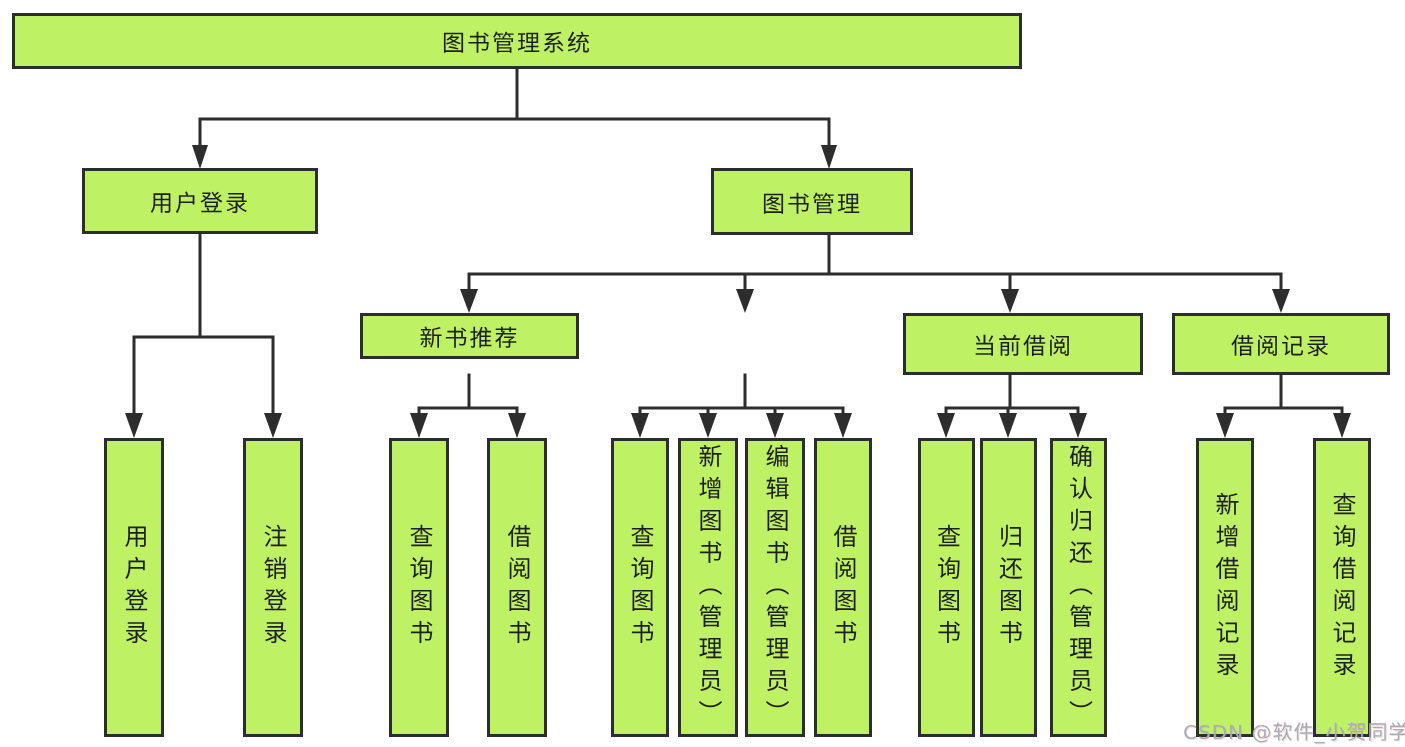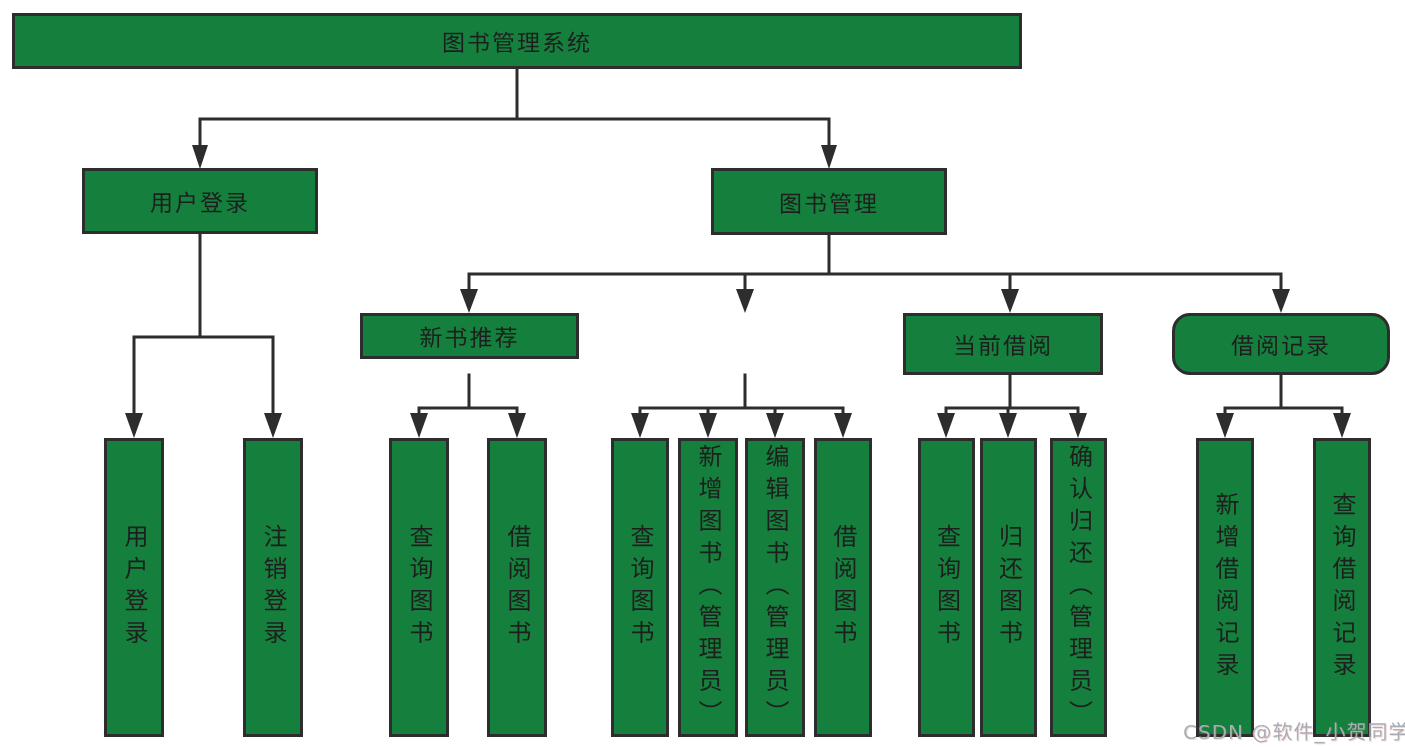--- a/index.html
+++ b/index.html
@@ -15,21 +15,21 @@
   }
   .wires {
     position: absolute;
     left: 0; top: 0;
     width: 1405px; height: 747px;
     z-index: 1;
   }
   .node {
     position: absolute;
     box-sizing: border-box;
-    background: #15803d;
+    background: #bef264;
     border: 3px solid #2d2d2d;
     display: flex;
     align-items: center;
     justify-content: center;
     z-index: 2;
   }
   .hbox > span {
     font-size: 23px;
     letter-spacing: 2px;
     white-space: nowrap;
@@ -104,31 +104,31 @@
     </g>
   </svg>
 
   <div class="node hbox" style="left:12px; top:13px; width:1010px; height:56px;">
     <span>图书管理系统</span>
   </div>
 
   <div class="node hbox" style="left:82px; top:168px; width:236px; height:66px;">
     <span>用户登录</span>
   </div>
-  <div class="node hbox" style="left:711px; top:168px; width:236px; height:67px;">
+  <div class="node hbox" style="left:711px; top:168px; width:202px; height:67px;">
     <span>图书管理</span>
   </div>
 
   <div class="node hbox" style="left:360px; top:313px; width:219px; height:46px;">
     <span>新书推荐</span>
   </div>
-  <div class="node hbox" style="left:903px; top:313px; width:200px; height:62px;font-family:Liberation Mono, monospace;">
+  <div class="node hbox" style="left:903px; top:313px; width:240px; height:62px;font-family:Liberation Mono, monospace;">
     <span>当前借阅</span>
   </div>
-  <div class="node hbox" style="left:1172px; top:313px; width:218px; height:62px;border-radius:18px;">
+  <div class="node hbox" style="left:1172px; top:313px; width:218px; height:62px;">
     <span>借阅记录</span>
   </div>
 
   <div class="node vbox" style="left:104px; top:438px; width:60px; height:299px;">
     <span>用户登录</span>
   </div>
   <div class="node vbox" style="left:243px; top:438px; width:60px; height:299px;">
     <span>注销登录</span>
   </div>
 

